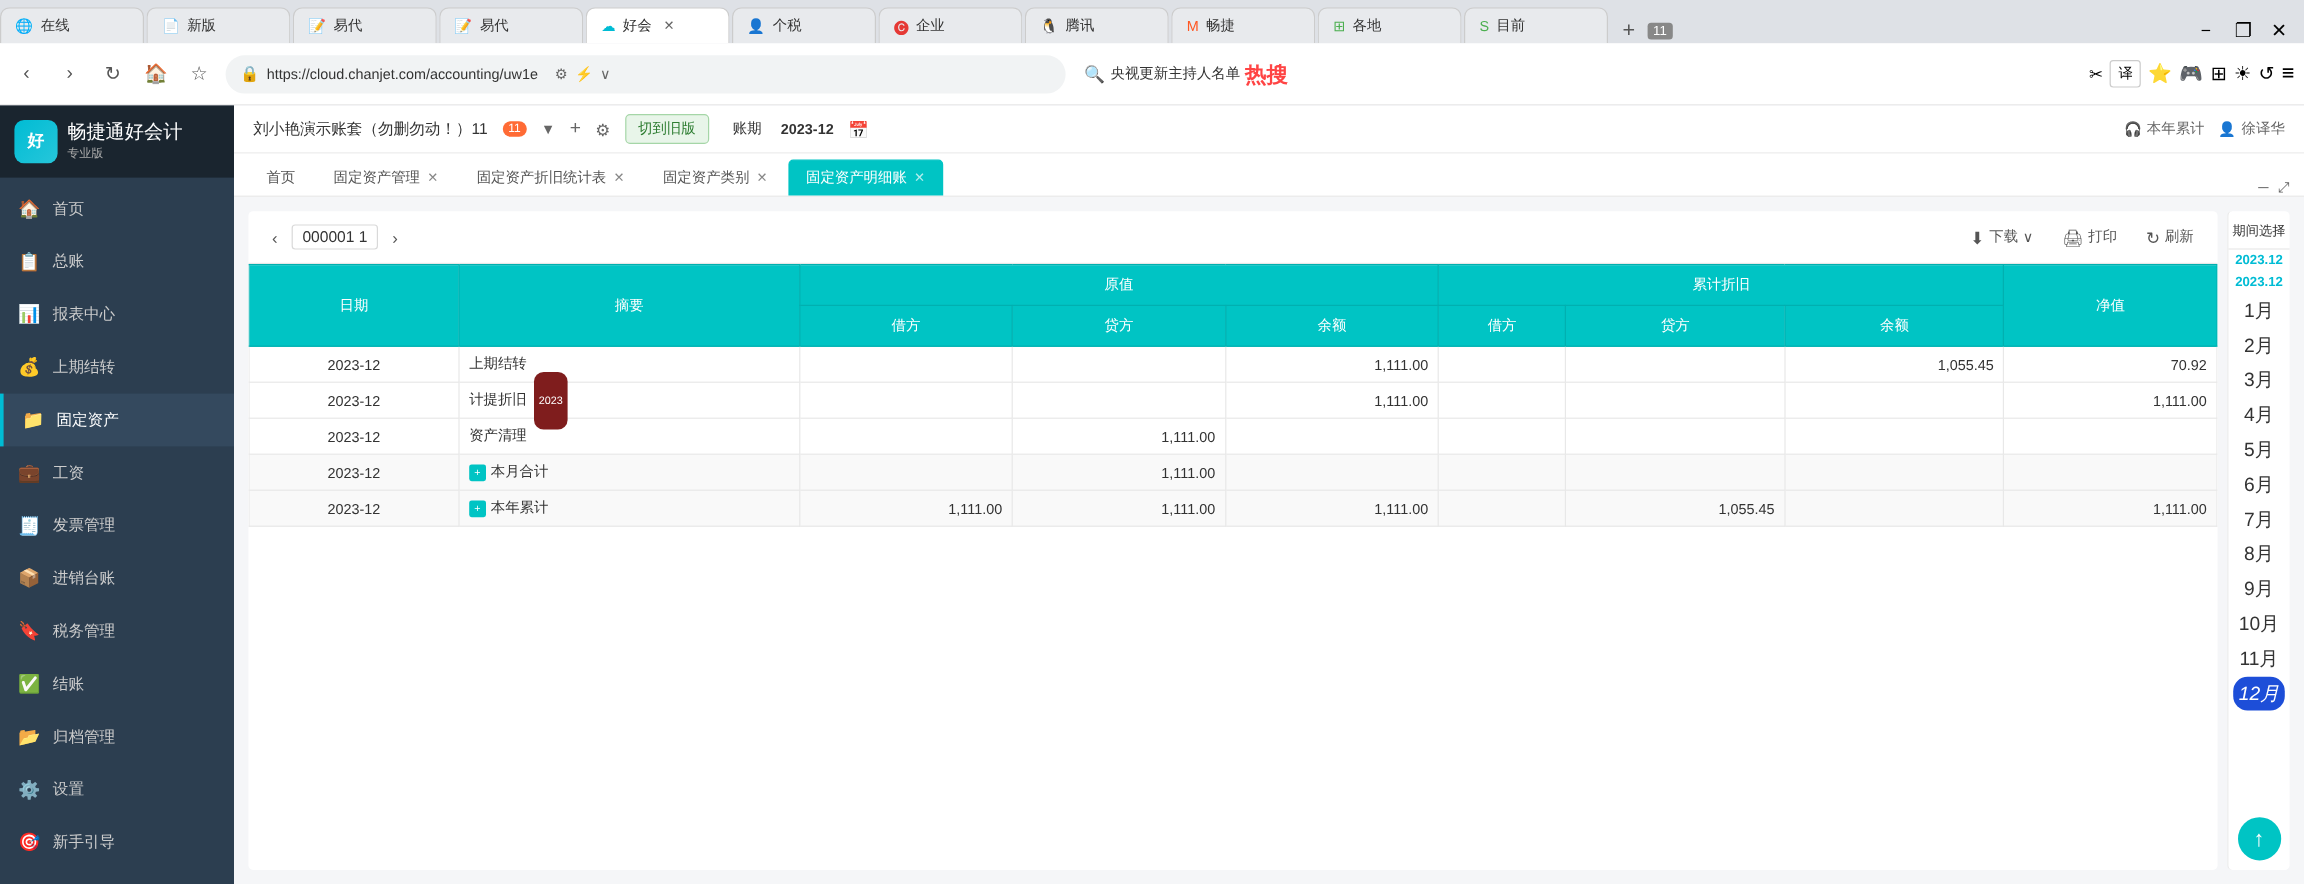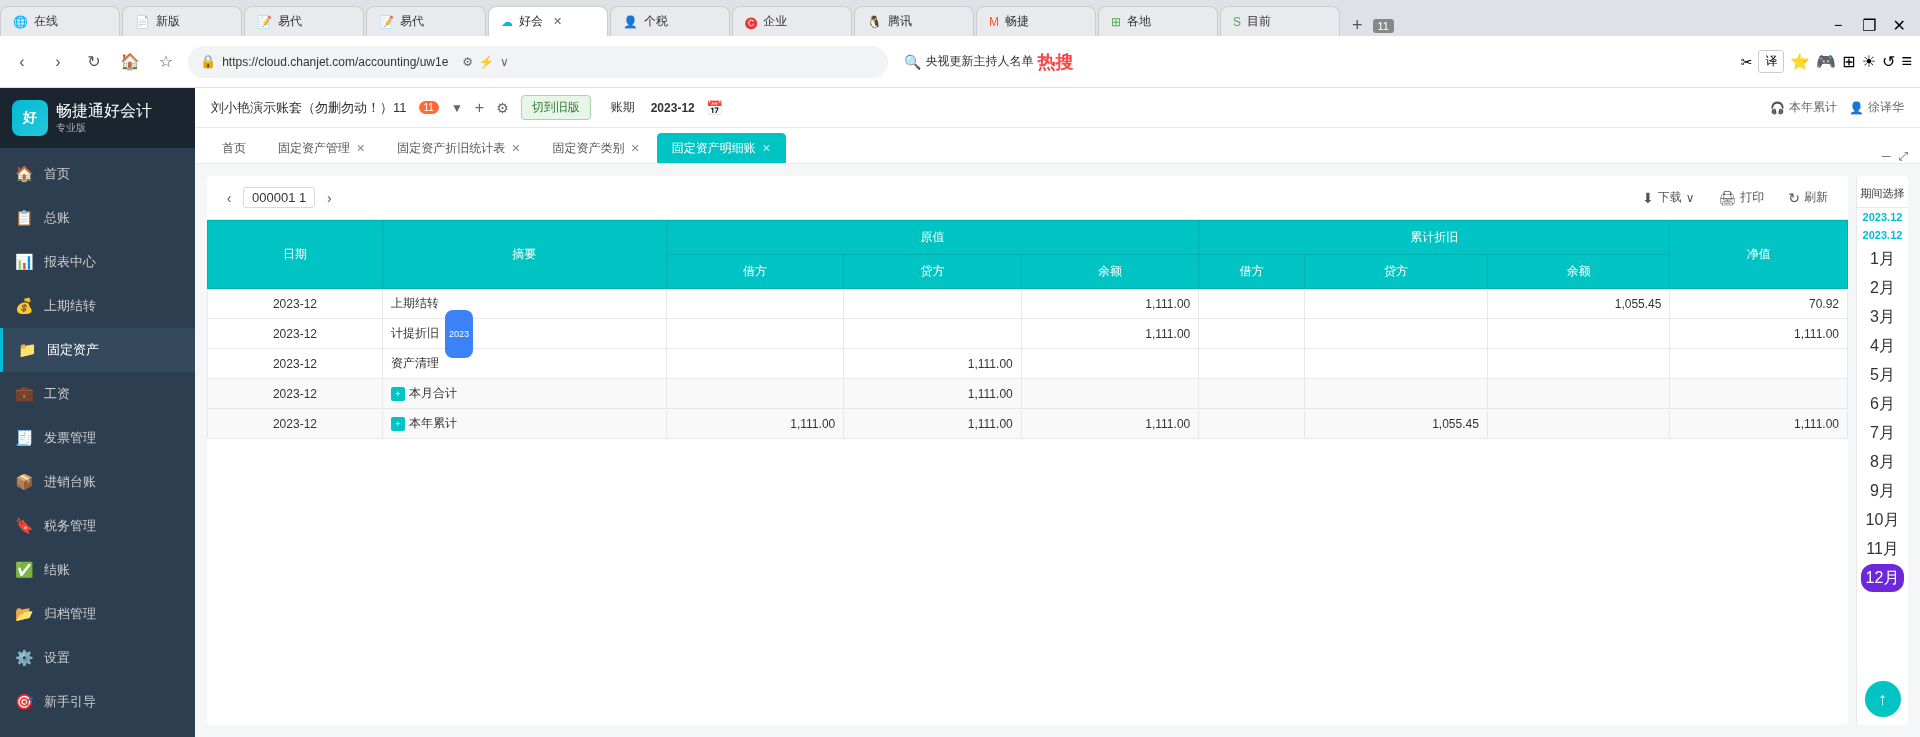--- a/index.html
+++ b/index.html
@@ -73,21 +73,21 @@
     tbody td.text-center { text-align: center; }
     .summary-row td { background: #f9f9f9; }
     .row-icon { display: inline-block; width: 14px; height: 14px; background: #00c4c4; color: white; font-size: 9px; border-radius: 2px; text-align: center; line-height: 14px; margin-right: 4px; }
 
     
     .right-panel { width: 52px; background: #fff; border-radius: 4px; display: flex; flex-direction: column; padding: 4px 0; border-left: 1px solid #e8e8e8; }
     .right-panel-title { font-size: 11px; color: #333; text-align: center; padding: 6px 2px; border-bottom: 1px solid #e8e8e8; line-height: 1.4; }
     .date-highlight { font-size: 11px; color: #00bcd4; text-align: center; padding: 3px 2px; font-weight: bold; }
     .month-list { flex: 1; overflow-y: auto; }
     .month-item { height: 28px; display: flex; align-items: center; justify-content: center; font-size: 16px; color: #333; cursor: pointer; border-radius: 3px; margin: 1px 4px; }
-    .month-item.active { background: #6d28d9; color: white; border-radius: 12px; }
+    .month-item.active { background: #1d4ed8; color: white; border-radius: 12px; font-style: italic; }
     .float-btn { width: 36px; height: 36px; border-radius: 50%; background: #00c4c4; color: white; display: flex; align-items: center; justify-content: center; font-size: 18px; cursor: pointer; margin: 4px auto; }
   </style>
 </head>
 <body>
 
 <div class="browser-chrome">
 
   <div class="tab-bar">
     <div class="tab">
       <span style="color:#4caf50;">🌐</span>
@@ -344,21 +344,21 @@
       <td></td>
       <td></td>
       <td>1,111.00</td>
       <td></td>
       <td></td>
       <td>1,055.45</td>
       <td>70.92</td>
     </tr>
                   <tr>
       <td class="text-center">2023-12</td>
-      <td class="text-left">计提折旧<span style="background:#3b82f6;color:white;font-size:9px;padding:19px 4px;border-radius:8px;margin-left:6px;">2023</span></td>
+      <td class="text-left">计提折旧<span style="background:#7f1d1d;color:white;font-size:9px;padding:19px 4px;border-radius:8px;margin-left:6px;">2023</span></td>
       <td></td>
       <td></td>
       <td>1,111.00</td>
       <td></td>
       <td></td>
       <td></td>
       <td>1,111.00</td>
     </tr>
                   <tr>
       <td class="text-center">2023-12</td>

